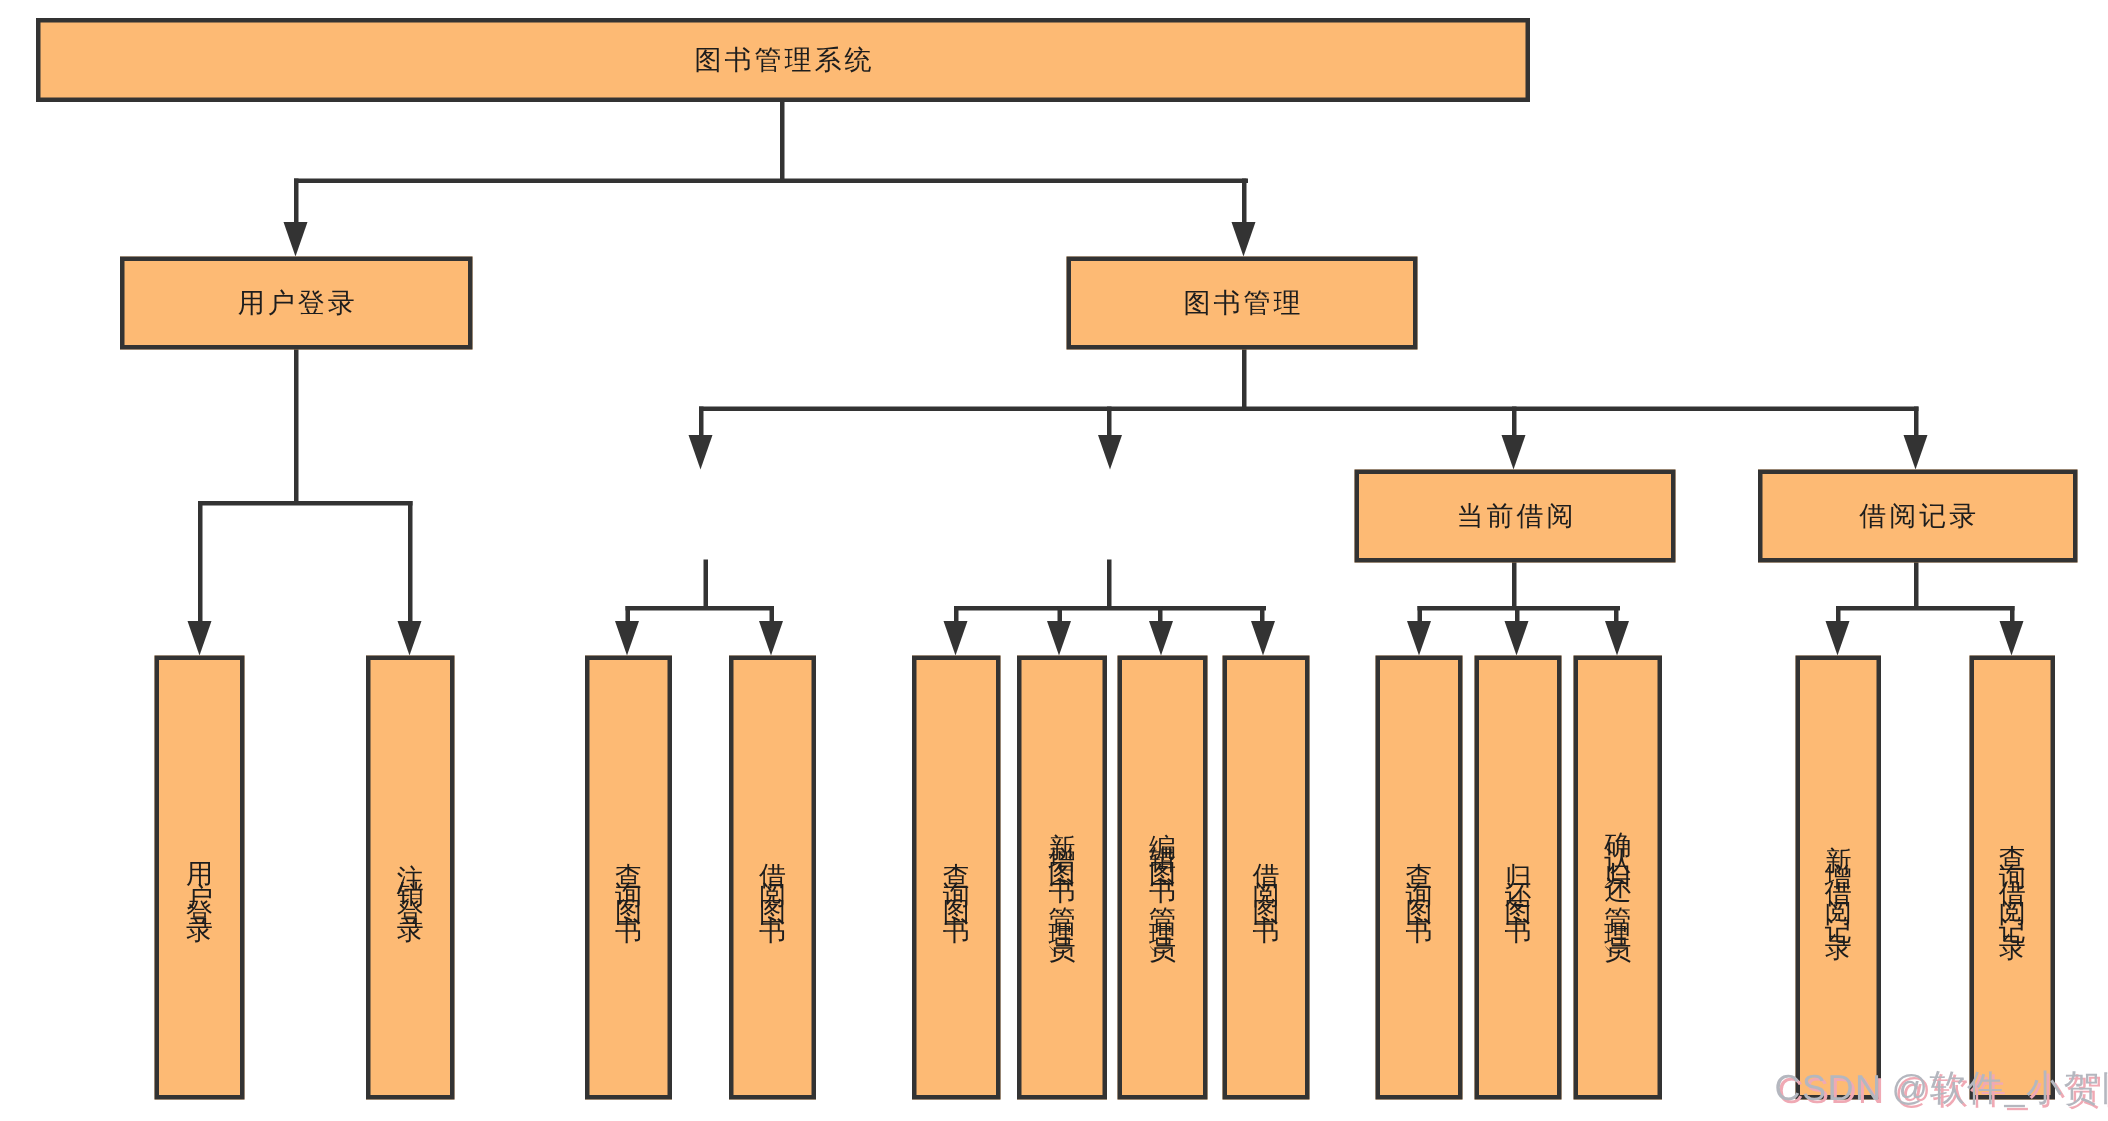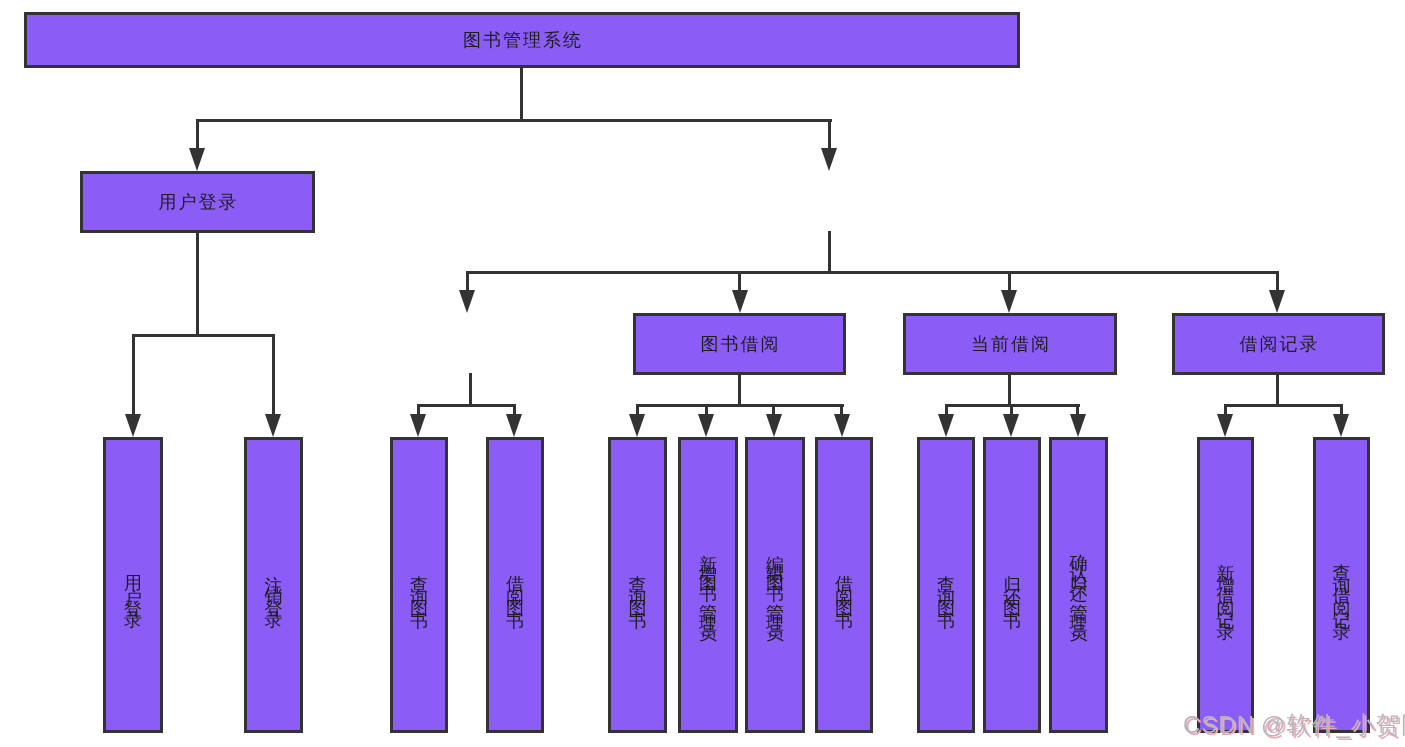--- a/index.html
+++ b/index.html
@@ -2,21 +2,21 @@
 <html style="--line: #333333; --text: #1d1d1d; --wm-gray: #b4b7bf; --wm-pink: #f0a9b4;"><head>
 <meta charset="utf-8">
 <style>
   html,body{margin:0;padding:0;background:#ffffff;}
   .stage{
     position:relative;width:1405px;height:747px;background:#fff;overflow:hidden;
     font-family:"Liberation Sans",sans-serif;
     color:var(--text,#1d1d1d);
   }
   .box{
-    position:absolute;box-sizing:border-box;background:#8b5cf6;
+    position:absolute;box-sizing:border-box;background:#fdba74;
     border:3px solid var(--line,#333);
     display:flex;align-items:center;justify-content:center;
     font-size:18px;letter-spacing:2px;line-height:1;
     z-index:2;
   }
   .box.h span{padding-left:2px;white-space:nowrap;}
   .box.v span{
     writing-mode:vertical-rl;text-orientation:mixed;
     letter-spacing:12px;white-space:nowrap;
   }
@@ -41,24 +41,24 @@
 
 <div class="stage">
 
   <div class="box h" style="left:24px;top:12px;width:996px;height:56px">
     <span>图书管理系统</span>
   </div>
 
   <div class="box h" style="left:80px;top:171px;width:235px;height:62px">
     <span>用户登录</span>
   </div>
+  <div class="box h" style="left:711px;top:171px;width:234px;height:62px">
+    <span>图书管理</span>
+  </div>
 
-  <div class="box h" style="left:633px;top:313px;width:213px;height:62px">
-    <span>图书借阅</span>
-  </div>
   <div class="box h" style="left:903px;top:313px;width:214px;height:62px">
     <span>当前借阅</span>
   </div>
   <div class="box h" style="left:1172px;top:313px;width:213px;height:62px">
     <span>借阅记录</span>
   </div>
 
   <div class="box v" style="left:103px;top:437px;width:60px;height:296px">
     <span>用户登录</span>
   </div>

